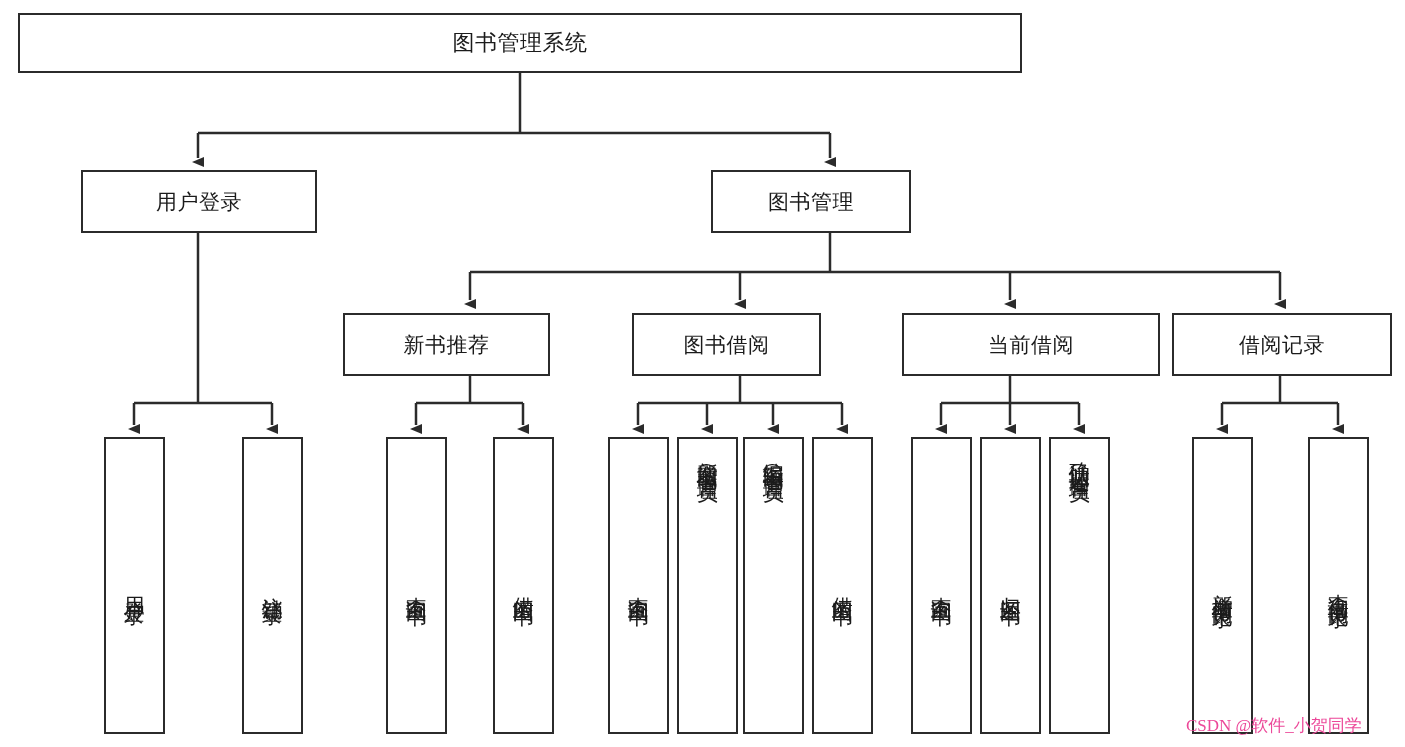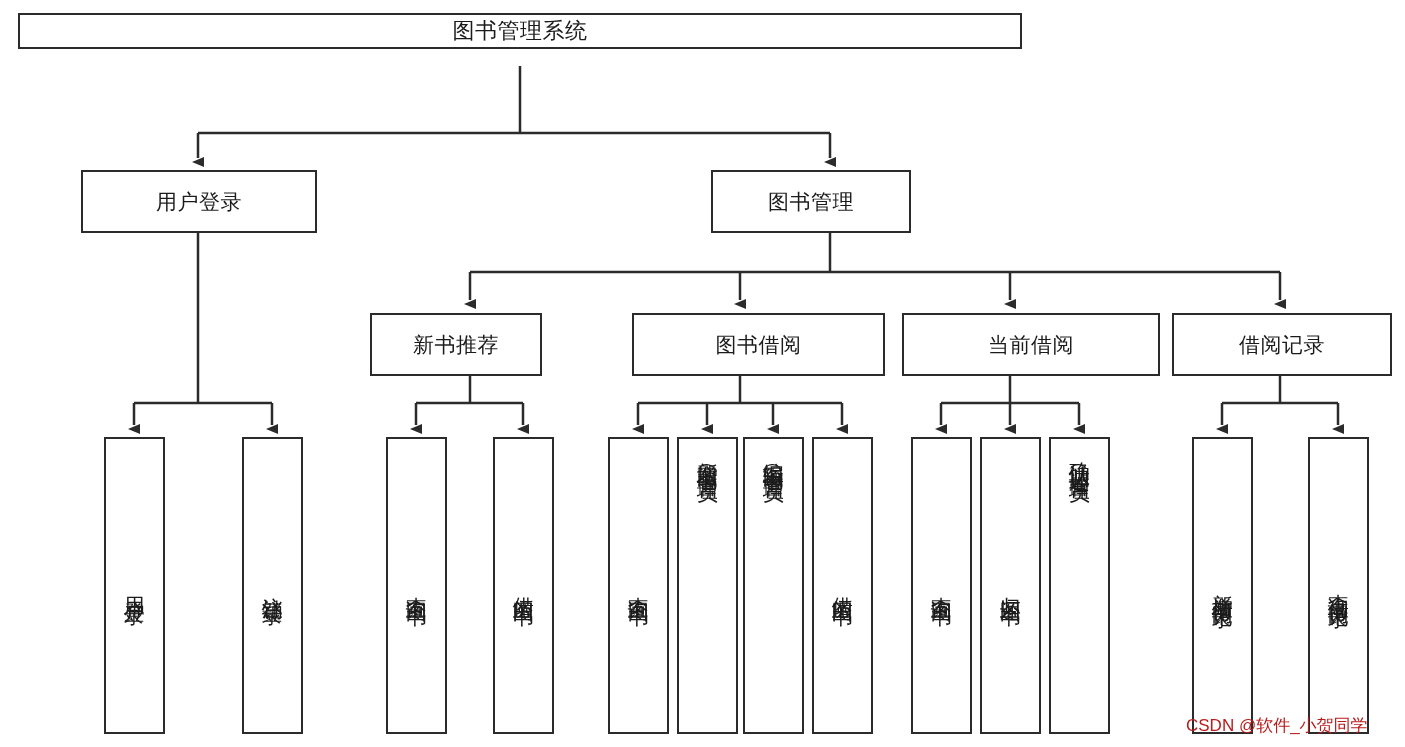--- a/index.html
+++ b/index.html
@@ -59,24 +59,24 @@
   }
   .node.v.mid {
     align-items: center;
     padding-top: 0;
   }
   .watermark {
     position: absolute;
     left: 1186px;
     top: 714px;
     font-size: 17px;
-    color: #b91c1c;
+    color: #ec4899;
     white-space: nowrap;
     z-index: 5;
-    font-family: Liberation Sans, sans-serif;
+    font-family: Liberation Serif, serif;
   }
 </style>
 </head>
 <body>
 
 <div id="canvas">
 
   <svg class="wires" viewBox="0 0 1405 747" xmlns="http://www.w3.org/2000/svg">
     <defs>
       <marker id="arrow" markerWidth="10" markerHeight="12" refX="1" refY="6" orient="auto" markerUnits="userSpaceOnUse">
@@ -120,35 +120,35 @@
       <path d="M1010,403 L1010,425" marker-end="url(#arrow)"></path>
       <path d="M1079,403 L1079,425" marker-end="url(#arrow)"></path>
 
       <path d="M1280,376 L1280,403"></path>
       <path d="M1222,403 L1338,403"></path>
       <path d="M1222,403 L1222,425" marker-end="url(#arrow)"></path>
       <path d="M1338,403 L1338,425" marker-end="url(#arrow)"></path>
     </g>
   </svg>
 
-  <div class="node root h" style="left:18px; top:13px; width:1004px; height:36px;">
+  <div class="node root h" style="left:18px; top:13px; width:1004px; height:60px;">
     <span class="lbl">图书管理系统</span>
   </div>
 
   <div class="node h" style="left:81px; top:170px; width:236px; height:63px;">
     <span class="lbl">用户登录</span>
   </div>
   <div class="node h" style="left:711px; top:170px; width:200px; height:63px;">
     <span class="lbl">图书管理</span>
   </div>
 
-  <div class="node h" style="left:370px; top:313px; width:172px; height:63px;">
+  <div class="node h" style="left:343px; top:313px; width:207px; height:63px;">
     <span class="lbl">新书推荐</span>
   </div>
-  <div class="node h" style="left:632px; top:313px; width:253px; height:63px;">
+  <div class="node h" style="left:632px; top:313px; width:189px; height:63px;">
     <span class="lbl">图书借阅</span>
   </div>
   <div class="node h" style="left:902px; top:313px; width:258px; height:63px;">
     <span class="lbl">当前借阅</span>
   </div>
   <div class="node h" style="left:1172px; top:313px; width:220px; height:63px;">
     <span class="lbl">借阅记录</span>
   </div>
 
   <div class="node v mid" style="left:104px; top:437px; width:61px; height:297px;">

